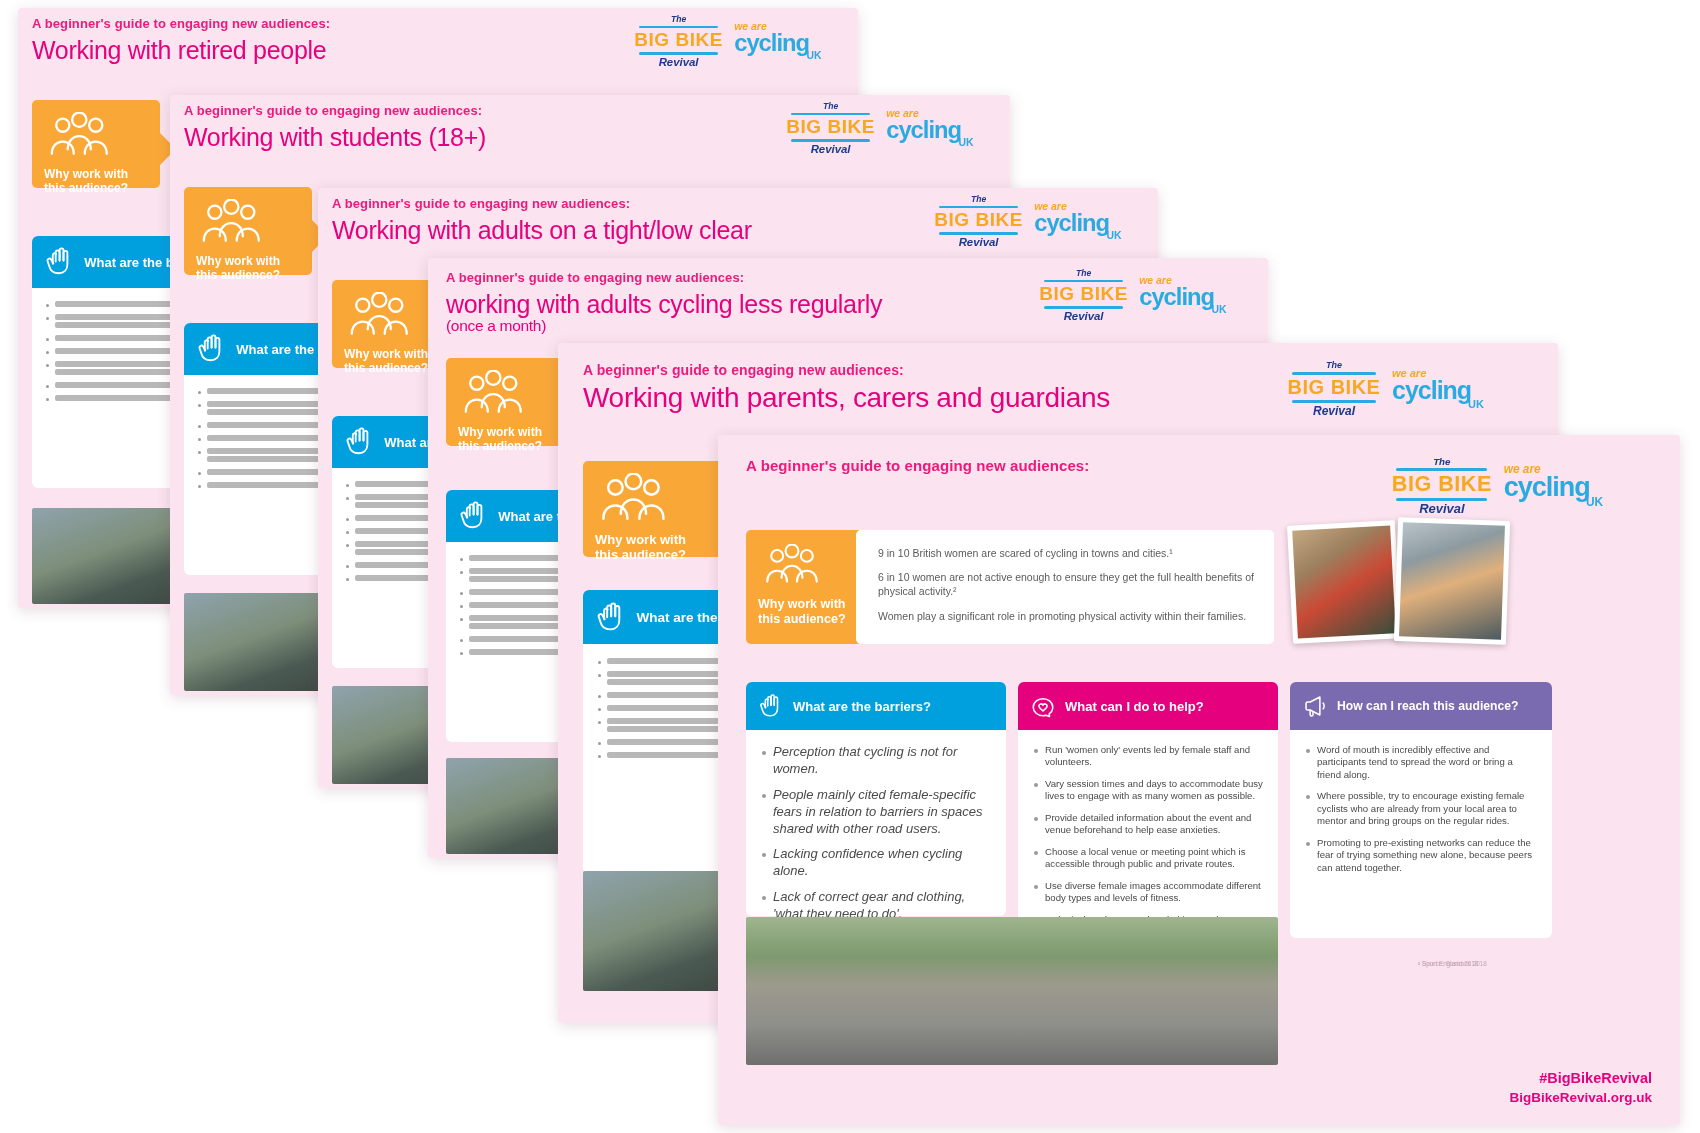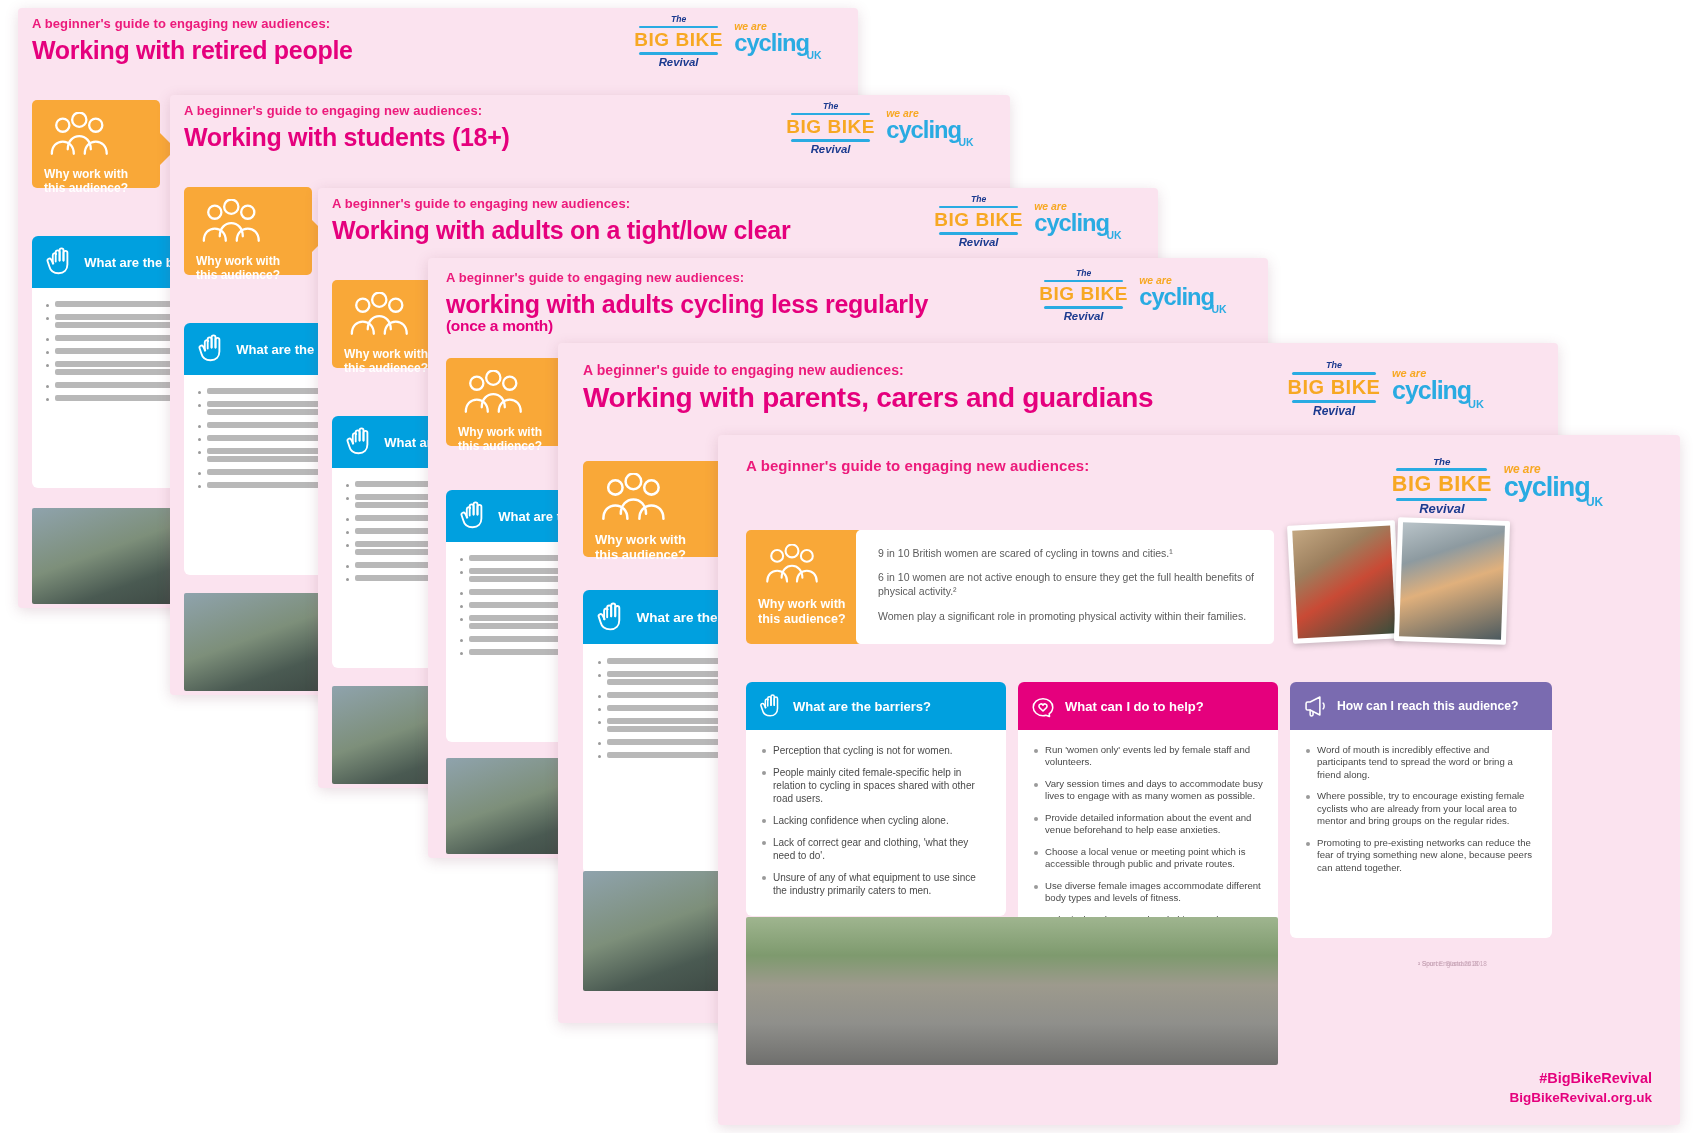--- a/index.html
+++ b/index.html
@@ -3,21 +3,21 @@
 <meta charset="utf-8">
 <style>
   * { box-sizing: border-box; margin:0; padding:0; }
   html,body { width:1700px; height:1133px; overflow:hidden; background:#ffffff;
     font-family:"Liberation Sans", sans-serif; }
   #stage { position:relative; width:1700px; height:1133px; background:#ffffff; }
 
   .card { position:absolute; background:#fbe3ef; border-radius:4px;
     box-shadow:0 3px 14px rgba(120,60,90,.18); overflow:hidden; }
   .kicker { color:#ec1a7b; font-weight:700; letter-spacing:.1px; }
-  .title { color:#e5007d; font-weight:700; letter-spacing:-.3px; }
+  .title { color:#e5007d; font-weight:400; letter-spacing:-.3px; }
 
   
   .logos { position:absolute; display:flex; align-items:center; gap:10px; }
   .bbr { text-align:center; line-height:1; }
   .bbr .the { color:#1b3a8f; font-size:9px; font-style:italic; font-weight:700; }
   .bbr .rule { height:3px; background:#29abe2; border-radius:2px; margin:2px auto; }
   .bbr .big { color:#f7a823; font-weight:800; letter-spacing:.5px; }
   .bbr .rev { color:#1b3a8f; font-style:italic; font-weight:700; }
   .cuk { line-height:1; }
   .cuk .weare { color:#f7a823; font-weight:800; font-style:italic; }
@@ -472,23 +472,23 @@
           <svg width="26" height="26" viewBox="0 0 32 32" fill="none" stroke="#ffffff" stroke-width="1.9" stroke-linecap="round" stroke-linejoin="round">
    <path d="M12 16V6.5a2 2 0 0 1 4 0V15"></path>
             <path d="M16 15V4.5a2 2 0 0 1 4 0V15"></path>
    <path d="M20 15V7a2 2 0 0 1 4 0v12c0 5.5-3.5 9-9 9s-8.5-3-9.5-7l-1.8-5.4a2 2 0 0 1 3.6-1.7L9.5 18"></path>
    <path d="M9 18V9.5a2 2 0 0 1 3.5-1.3"></path>
           </svg>
         </span>
         <span style="white-space:nowrap;">What are the barriers?</span>
       </div>
       <div class="sec-body" style="left:28px;top:295px;width:260px;height:186px;padding:14px 14px 10px 14px;">
-        <ul class="bullets" style="font-size:10px;line-height:1.3;">
+        <ul class="bullets" style="font-size:13px;line-height:1.3;font-style:italic;">
           <li>Perception that cycling is not for women.</li>
-          <li>People mainly cited female-specific help in relation to cycling in spaces shared with other road users.</li>
+          <li>People mainly cited female-specific fears in relation to barriers in spaces shared with other road users.</li>
           <li>Lacking confidence when cycling alone.</li>
           <li>Lack of correct gear and clothing, 'what they need to do'.</li>
           <li>Unsure of any of what equipment to use since the industry primarily caters to men.</li>
         </ul>
       </div>
       <div class="sec sec-pink" style="left:300px;top:247px;width:260px;height:48px;font-size:13px;">
         <span style="display:flex">
           <svg width="26" height="26" viewBox="0 0 32 32" fill="none" stroke="#ffffff" stroke-width="1.9" stroke-linecap="round" stroke-linejoin="round">
    <path d="M16 28c-6.6 0-12-4.7-12-10.5S9.4 7 16 7s12 4.7 12 10.5c0 3.2-1.7 6.1-4.3 8L24 29l-4.6-1.6c-1 .4-2.2.6-3.4.6z"></path>
    <path d="M16 22c-2.8-2.1-5-3.7-5-6a2.6 2.6 0 0 1 5-1 2.6 2.6 0 0 1 5 1c0 2.3-2.2 3.9-5 6z"></path>

